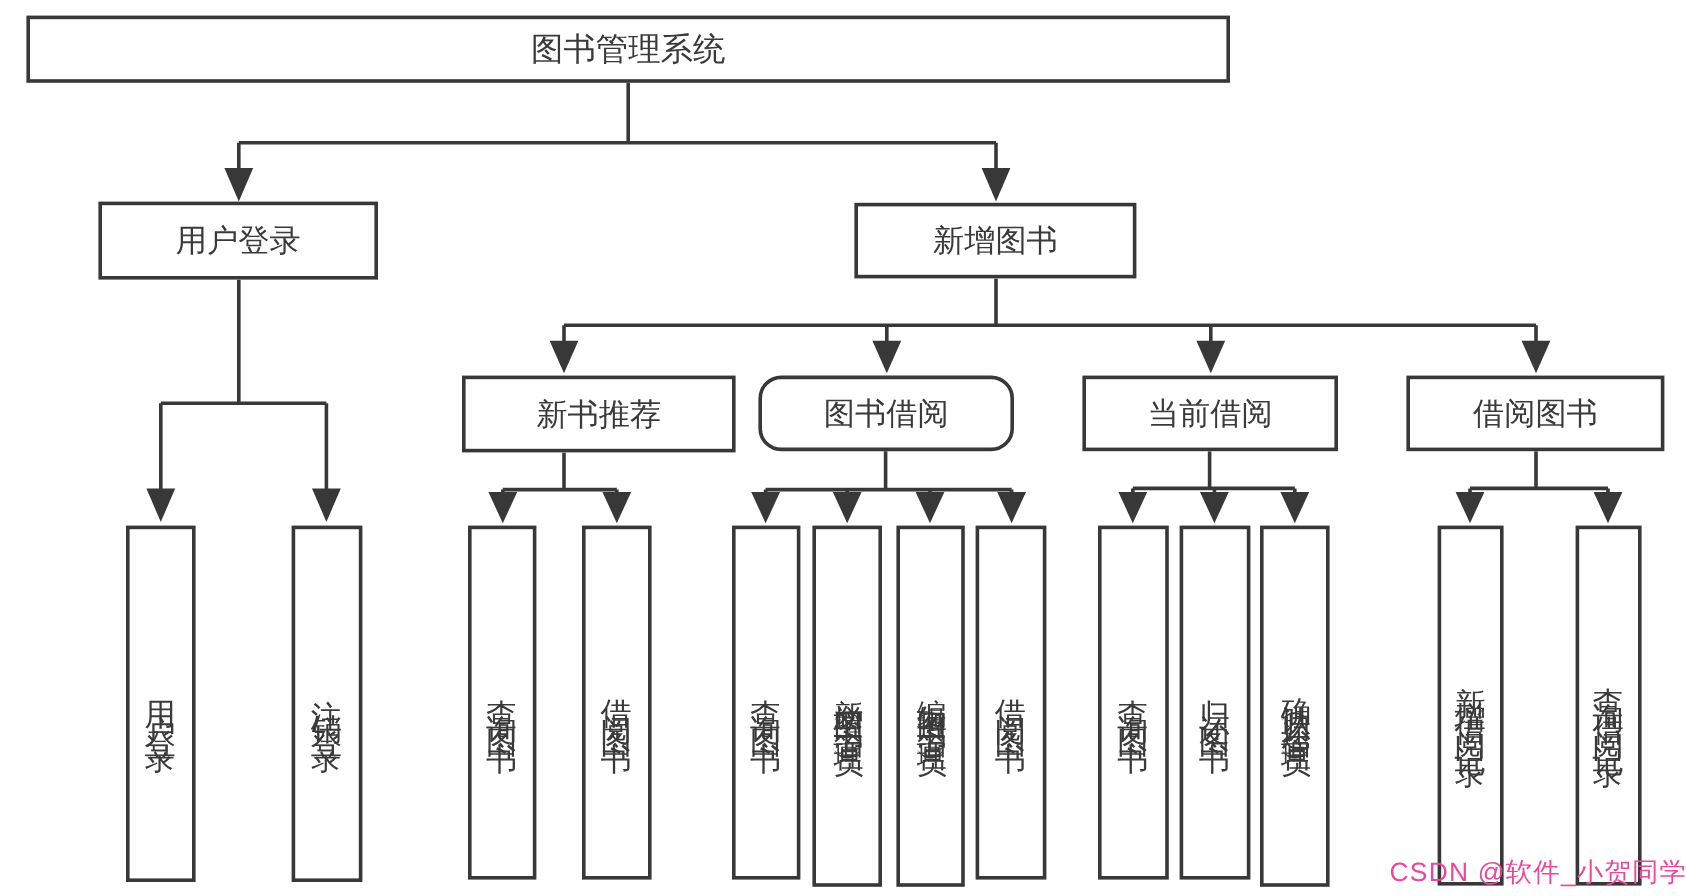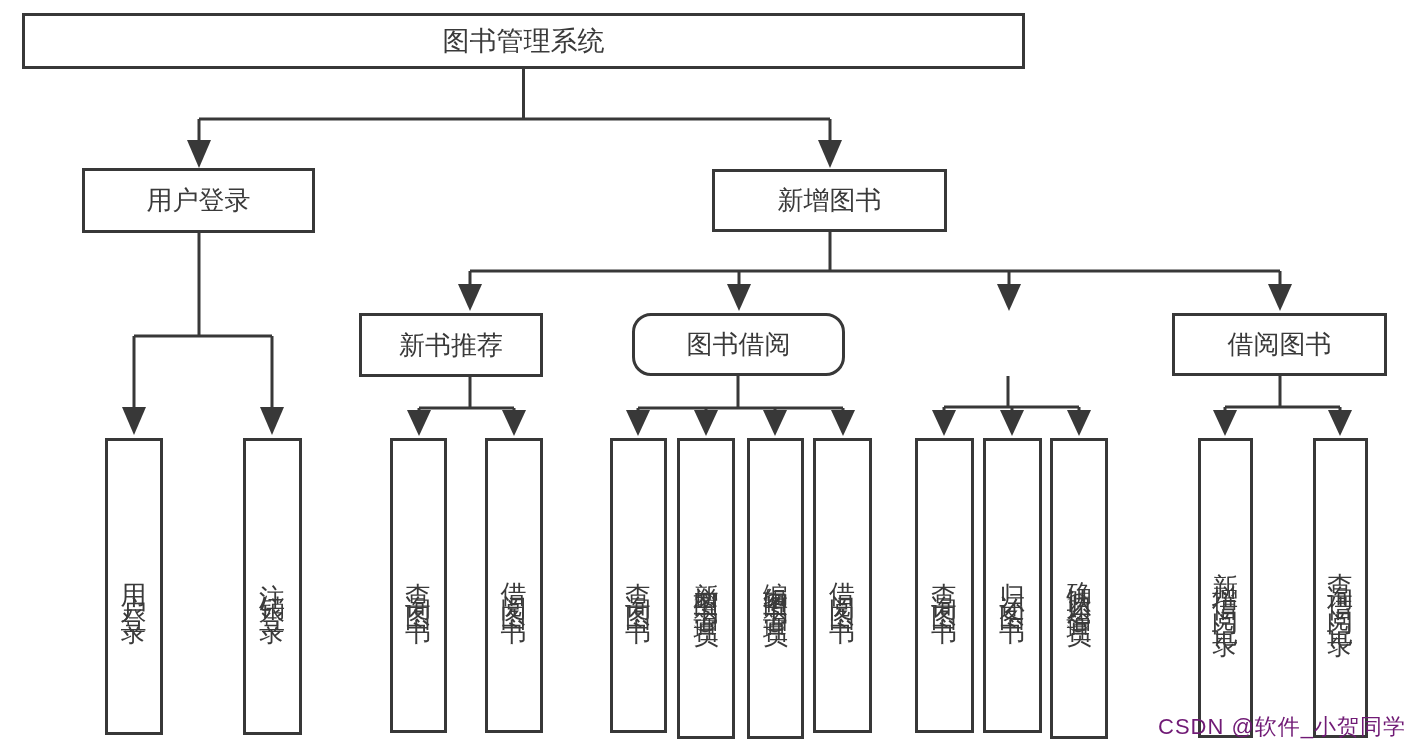--- a/index.html
+++ b/index.html
@@ -37,21 +37,21 @@
     letter-spacing: 12px;
     line-height: 1;
     white-space: nowrap;
   }
   .vnode.tight .vtext { letter-spacing: 6px; font-size: 25px; }
   #watermark {
     position: absolute;
     left: 1158px;
     top: 712px;
     font-size: 22px;
-    color: #701a75;
+    color: #ec4899;
     white-space: nowrap;
     z-index: 5;
     letter-spacing: 1px;
   }
 </style>
 </head>
 <body>
 
 <div id="canvas">
 
@@ -97,22 +97,23 @@
       <polygon points="1213,410 1237,410 1225,436"></polygon>
       <polygon points="1328,410 1352,410 1340,436"></polygon>
     </g>
   </svg>
 
   <div class="node hnode title" style="left:22px; top:13px; width:1003px; height:56px;">图书管理系统</div>
 
   <div class="node hnode" style="left:82px; top:168px; width:233px; height:65px;">用户登录</div>
   <div class="node hnode" style="left:712px; top:169px; width:235px; height:63px;">新增图书</div>
 
-  <div class="node hnode" style="left:359px; top:313px; width:184px; height:64px;">新书推荐</div>
+  <div class="node hnode" style="left:385px; top:313px; width:228px; height:64px;">新书推荐</div>
   <div class="node hnode" style="left:632px; top:313px; width:213px; height:63px;border-radius:19px;">图书借阅</div>
+  <div class="node hnode" style="left:902px; top:313px; width:213px; height:63px;">当前借阅</div>
   <div class="node hnode" style="left:1172px; top:313px; width:215px; height:63px;">借阅图书</div>
 
   <div class="node vnode" style="left:105px; top:438px; width:58px; height:297px;">
     <span class="vtext">用户登录</span>
   </div>
   <div class="node vnode" style="left:243px; top:438px; width:59px; height:297px;">
     <span class="vtext">注销登录</span>
   </div>
 
   <div class="node vnode" style="left:390px; top:438px; width:57px; height:295px;">

